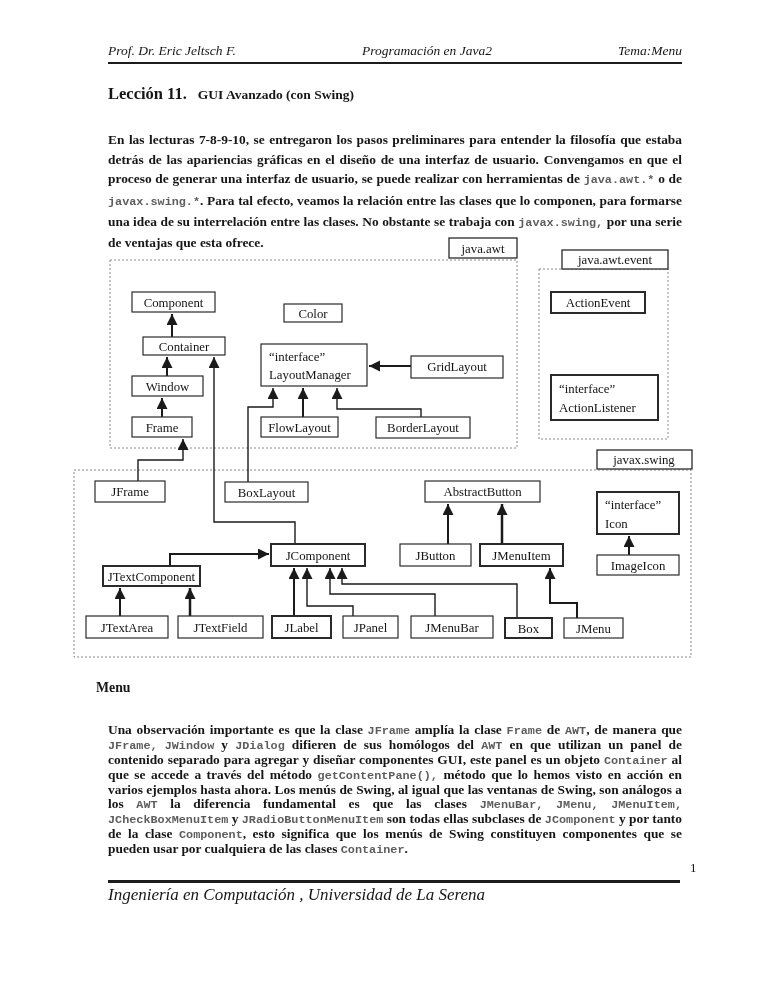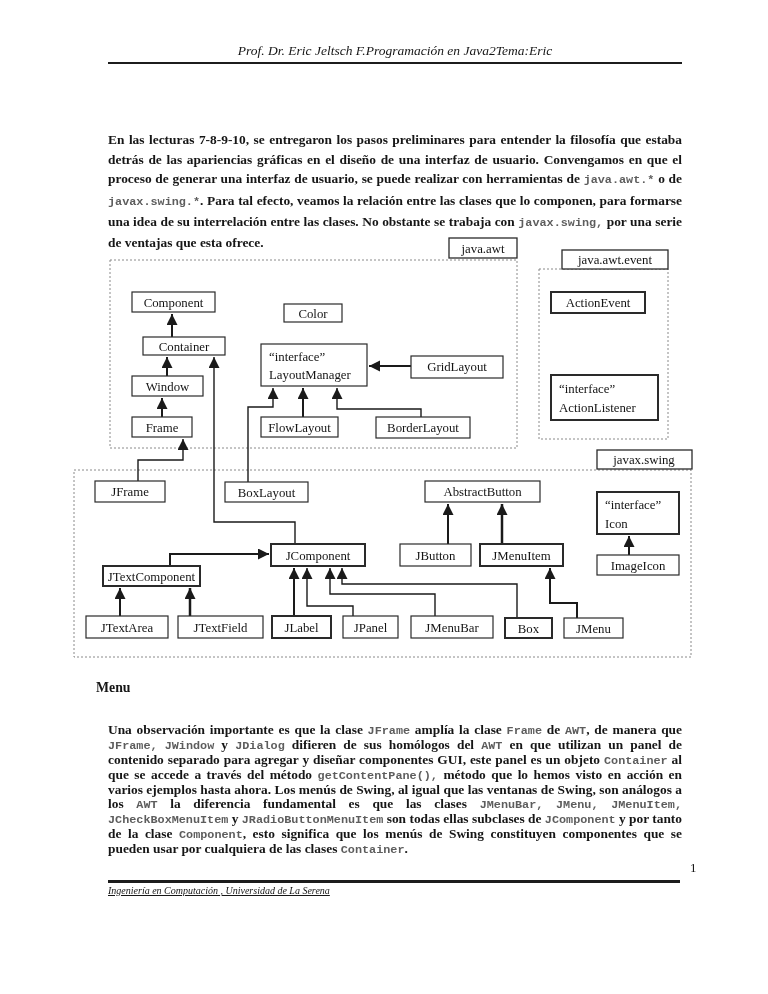--- a/index.html
+++ b/index.html
@@ -3,41 +3,41 @@
 <meta charset="utf-8">
 <style>
   html,body { margin:0; padding:0; background:#e8e8e8; }
   .page {
     position:relative; width:768px; height:994px; margin:0 auto;
     background:#ffffff; overflow:hidden;
     font-family:"Liberation Serif","DejaVu Serif",serif; color:#161616;
   }
   .hdr {
     position:absolute; left:108px; top:43px; width:574px;
-    display:flex; justify-content:center;
+    display:flex; justify-content:space-between;
     font-style:italic; font-size:13.5px;
   }
   .hdr-rule { position:absolute; left:108px; top:62px; width:574px; height:2px; background:#1c1c1c; }
   .title { position:absolute; left:108px; top:84px; white-space:nowrap; }
   .title-lesson { font-weight:bold; font-size:16.5px; }
   .title-sub { font-weight:bold; font-size:13.5px; margin-left:11px; }
   .para {
     position:absolute; left:108px; width:574px;
     text-align:justify; font-size:13.4px; line-height:19.4px;font-weight:bold;
   }
   #p1 { top:117px; }
   #p2 { top:710px; line-height:14px; }
   .para code, .code {
     font-family:"Liberation Mono","DejaVu Sans Mono",monospace;
     font-size:11.8px; color:#5d5d5d;
   }
   .menu-heading { position:absolute; left:96px; top:680px; font-weight:bold; font-size:13.8px; }
   .pagenum { position:absolute; left:690px; top:860px; font-size:13px; }
   .foot-rule { position:absolute; left:108px; top:880px; width:572px; height:2.5px; background:#1c1c1c; }
-  .footer-text { position:absolute; left:108px; top:885px; font-style:italic; font-size:10px;text-decoration:underline; }
+  .footer-text { position:absolute; left:108px; top:885px; font-style:italic; font-size:17px; }
   svg.diagram { position:absolute; left:0; top:230px; width:768px; height:440px; }
   svg.diagram text {
     font-family:"Liberation Serif","DejaVu Serif",serif;
     font-size:12.8px; fill:#141414;
   }
   .pkgbound { fill:none; stroke:#8a8a8a; stroke-width:1; stroke-dasharray:2,2; }
   .pkglabel-box { fill:#ffffff; stroke:#2a2a2a; stroke-width:1.3; }
   .clsbox { fill:#ffffff; stroke:#2a2a2a; stroke-width:1.2; }
   .clsbox.b2 { stroke-width:2; }
   .arrow { fill:none; stroke:#1a1a1a; }
@@ -46,24 +46,27 @@
   .w3 { stroke-width:2.5; }
 </style>
 </head>
 <body>
 
 <div class="page">
 
   <div class="hdr">
     <span>Prof. Dr. Eric Jeltsch F.</span>
     <span>Programación en Java2</span>
-    <span>Tema:Eric</span>
+    <span>Tema:Menu</span>
   </div>
   <div class="hdr-rule"></div>
 
+  <div class="title">
+    <span class="title-lesson">Lección 11.</span><span class="title-sub">GUI Avanzado (con Swing)</span>
+  </div>
 
   <p class="para" id="p1"><span>En las lecturas 7-8-9-10, se entregaron los pasos preliminares para entender la filosofía que estaba detrás de las apariencias gráficas en el diseño de una interfaz de usuario. Convengamos en que el proceso de generar una interfaz de usuario, se puede realizar con herramientas de </span><code>java.awt.*</code><span> o de </span><code>javax.swing.*</code><span>. Para tal efecto, veamos la relación entre las clases que lo componen, para formarse una idea de su interrelación entre las clases. No obstante se trabaja con </span><code>javax.swing,</code><span> por una serie de ventajas que esta ofrece.</span></p>
 
   <svg class="diagram" viewBox="0 230 768 440">
     <defs>
       <marker id="arr" markerUnits="userSpaceOnUse" markerWidth="12" markerHeight="12" refX="10" refY="5" orient="auto">
         <path d="M0,0 L10,5 L0,10 Z" fill="#1a1a1a"></path>
       </marker>
       <marker id="arrB" markerUnits="userSpaceOnUse" markerWidth="13" markerHeight="13" refX="11" refY="5.5" orient="auto">
         <path d="M0,0 L11,5.5 L0,11 Z" fill="#1a1a1a"></path>

